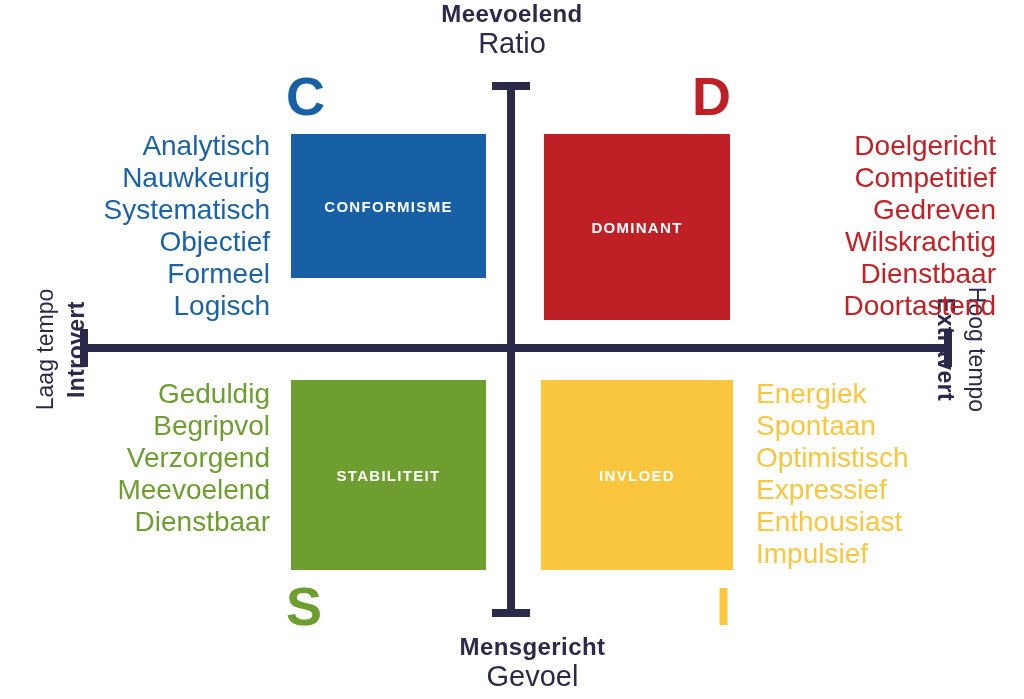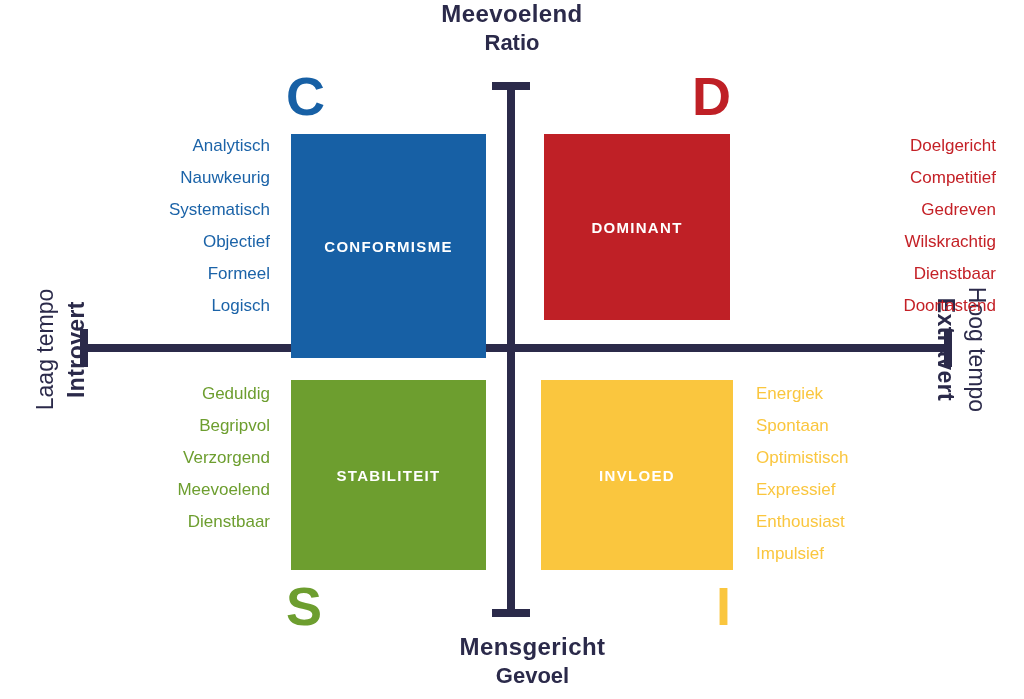--- a/index.html
+++ b/index.html
@@ -64,22 +64,22 @@
     display: block;
     font-size: 24px;
     font-weight: bold;
     color: #2B2A4A;
     letter-spacing: 0.4px;
     line-height: 28px;
   }
   .axis-title-top .reg,
   .axis-title-bottom .reg {
     display: block;
-    font-size: 22px;
-    font-weight: bold;
+    font-size: 29px;
+    font-weight: normal;
     color: #2B2A4A;
     line-height: 30px;
   }
 
   
   .side-left {
     position: absolute;
     left: 0px;
     top: 0px;
     width: 70px;
@@ -132,41 +132,41 @@
     display: flex;
     align-items: center;
     justify-content: center;
   }
   .qbox .qlabel {
     color: #ffffff;
     font-size: 15px;
     font-weight: bold;
     letter-spacing: 1.3px;
   }
-  .box-c { left: 291px; top: 134px; width: 195px; height: 224px; background: #1760A5; }
+  .box-c { left: 291px; top: 134px; width: 195px; height: 144px; background: #1760A5; }
   .box-d { left: 544px; top: 134px; width: 186px; height: 186px; background: #BF2026; }
   .box-s { left: 291px; top: 380px; width: 195px; height: 190px; background: #6D9E2F; }
   .box-i { left: 541px; top: 380px; width: 192px; height: 190px; background: #FAC63E; }
 
   
   .qletter {
     position: absolute;
     font-size: 54px;
     font-weight: bold;
     line-height: 54px;
   }
   .letter-c { left: 286px; top: 69px;  color: #1760A5; }
   .letter-d { left: 692px; top: 69px;  color: #BF2026; }
   .letter-s { left: 286px; top: 579px; color: #6D9E2F; }
   .letter-i { left: 716px; top: 579px; color: #FAC63E; }
 
   
   .traits {
     position: absolute;
-    font-size: 17px;
+    font-size: 28px;
     line-height: 32px;
     font-weight: normal;
     white-space: nowrap;
   }
   .traits div { white-space: nowrap; }
   .traits-c { right: 760px; top: 130px; text-align: right; color: #1B63A8; }
   .traits-d { left: 756px;  top: 130px; text-align: right;  color: #C42026; }
   .traits-s { right: 760px; top: 378px; text-align: right; color: #6D9E2F; }
   .traits-i { left: 756px;  top: 378px; text-align: left;  color: #FAC63E; }
   .traits-c, .traits-s { left: 70px; right: auto; width: 200px; }

